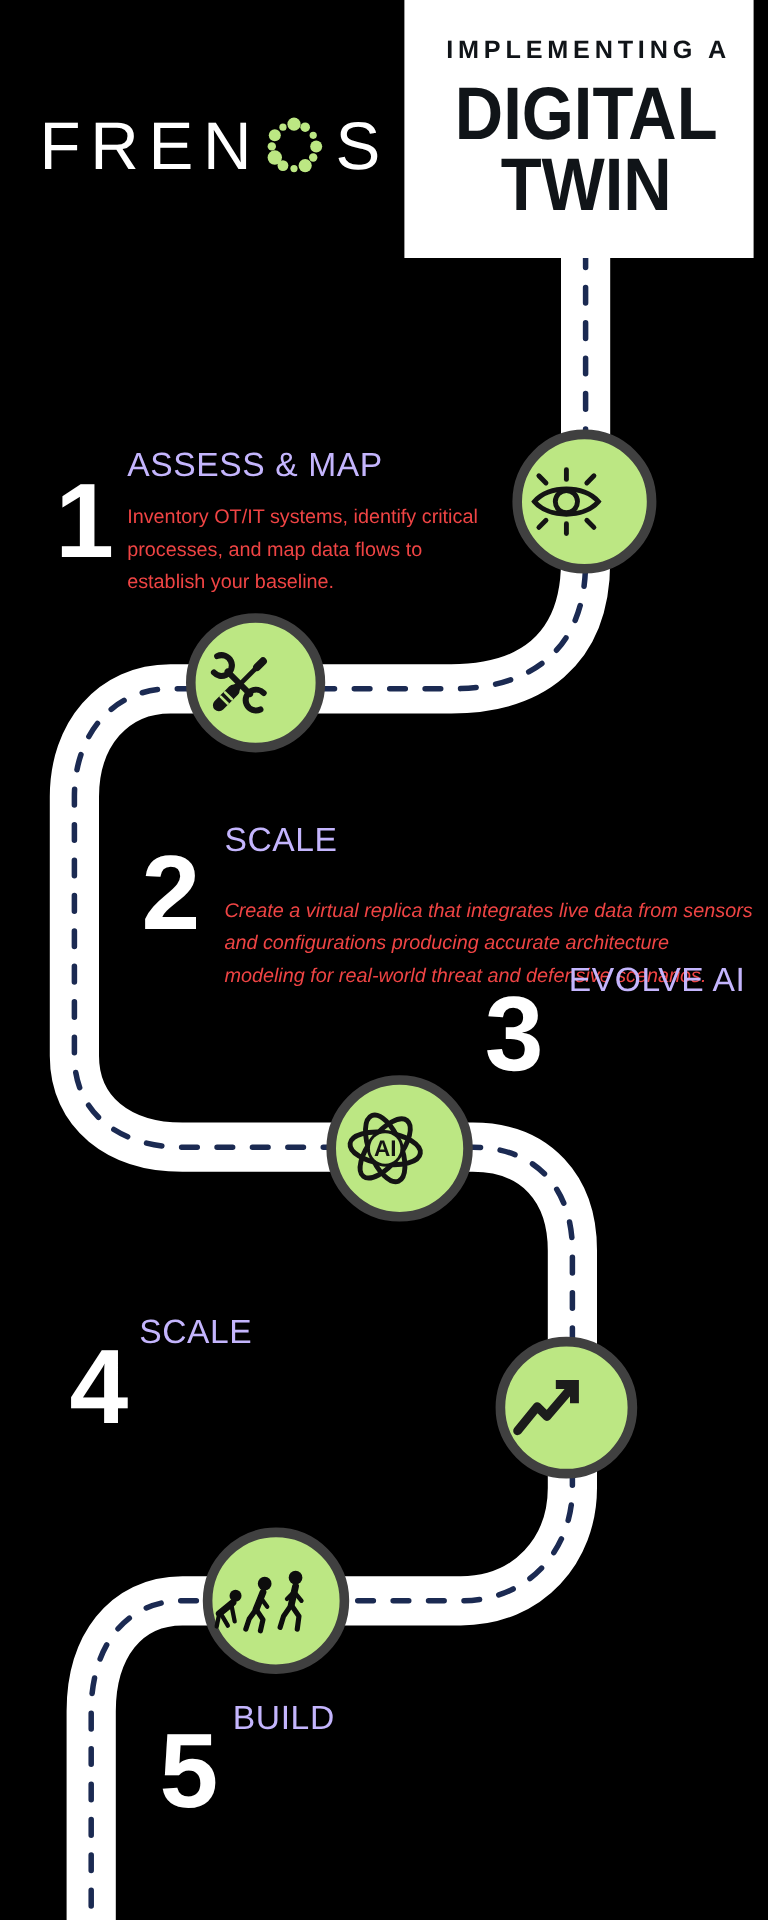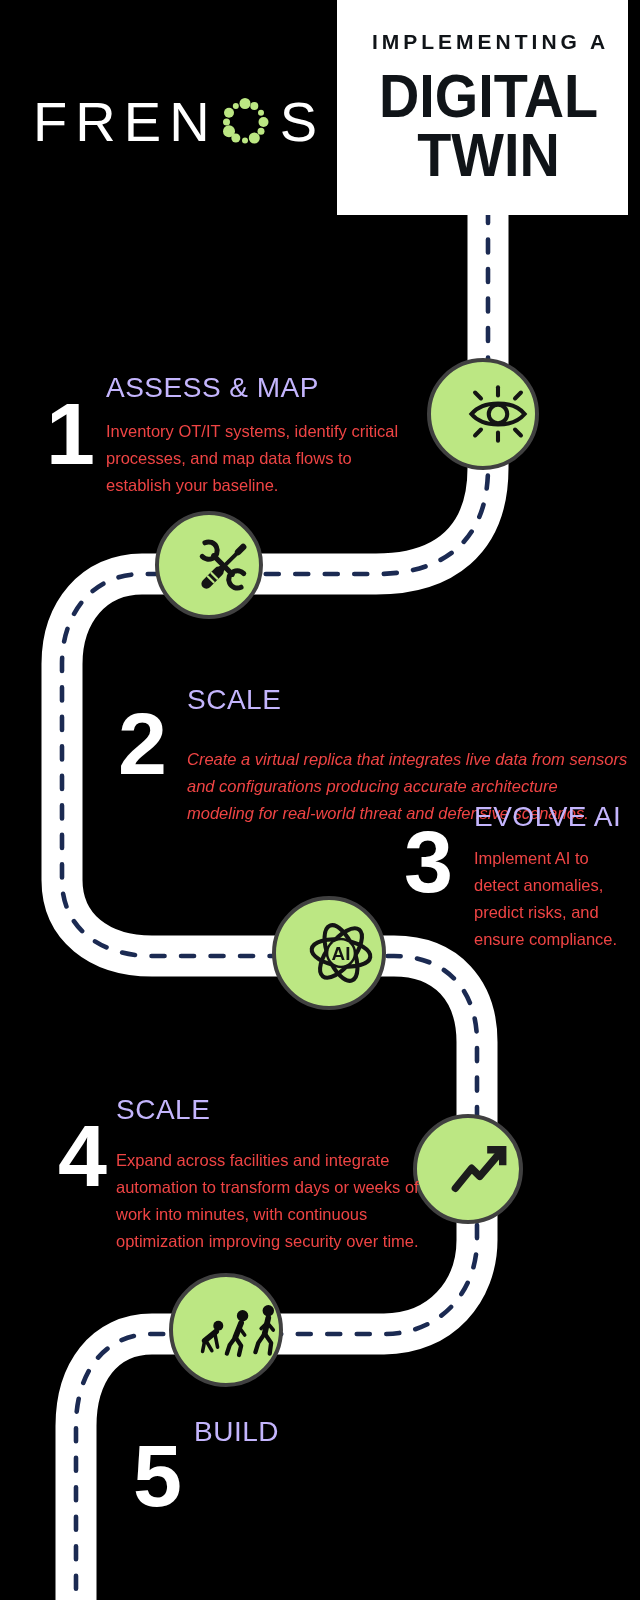--- a/index.html
+++ b/index.html
@@ -27,22 +27,22 @@
   .logo{
     position:absolute;left:33px;top:90px;width:284px;height:64px;z-index:3;
     display:flex;align-items:center;justify-content:space-between;
     color:#fff;font-size:56px;font-weight:500;
   }
   .logo span{line-height:1;}
 
   
   .node{
     position:absolute;z-index:2;border-radius:50%;
-    background:#bce783;border:4px solid #404040;
-    display:flex;align-items:center;justify-content:flex-end;
+    background:#bce783;border:8px solid #404040;
+    display:flex;align-items:center;justify-content:flex-start;
   }
   .node-eye   {left:427px;top:358px;width:104px;height:104px;}
   .node-tools {left:155px;top:511px;width:100px;height:100px;}
   .node-ai    {left:272px;top:896px;width:106px;height:106px;}
   .node-growth{left:413px;top:1114px;width:102px;height:102px;}
   .node-evo   {left:169px;top:1273px;width:106px;height:106px;}
 
   
   .num{position:absolute;z-index:2;color:#fff;font-size:88px;font-weight:bold;line-height:1;}
   .stitle{position:absolute;z-index:2;color:#c4b5fd;font-size:28px;font-weight:normal;letter-spacing:.5px;line-height:32px;}
@@ -185,28 +185,20 @@
 establish your baseline.</div>
 
   <div class="num num-2">2</div>
   <div class="stitle title-2">SCALE</div>
   <div class="desc desc-2">Create a virtual replica that integrates live data from sensors
 and configurations producing accurate architecture
 modeling for real-world threat and defensive scenarios.</div>
 
   <div class="num num-3">3</div>
   <div class="stitle title-3">EVOLVE AI</div>
-  <div class="desc desc-3">Implement AI to
-detect anomalies,
-predict risks, and
-ensure compliance.</div>
 
   <div class="num num-4">4</div>
   <div class="stitle title-4">SCALE</div>
-  <div class="desc desc-4">Expand across facilities and integrate
-automation to transform days or weeks of
-work into minutes, with continuous
-optimization improving security over time.</div>
 
   <div class="num num-5">5</div>
   <div class="stitle title-5">BUILD</div>
 
 </div>
 
 </body></html>

